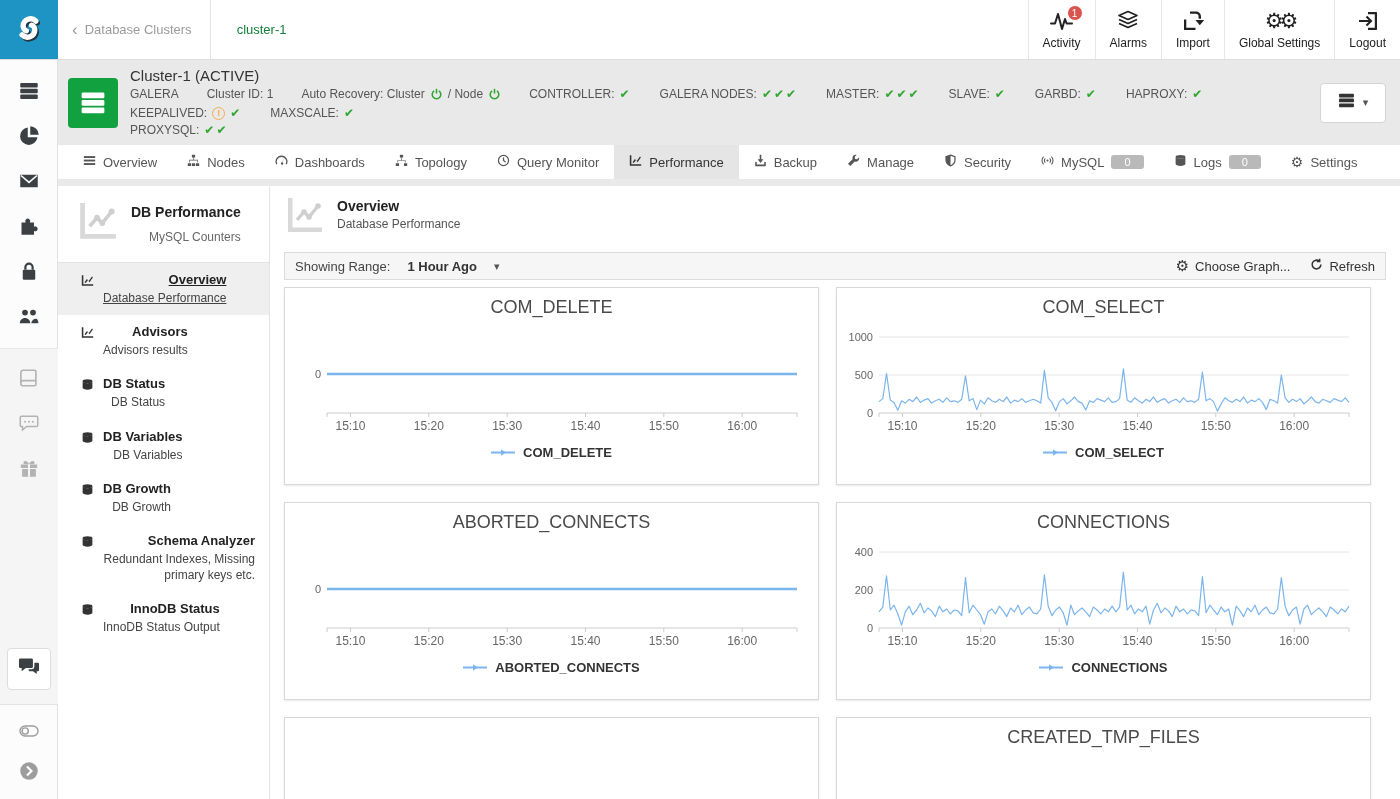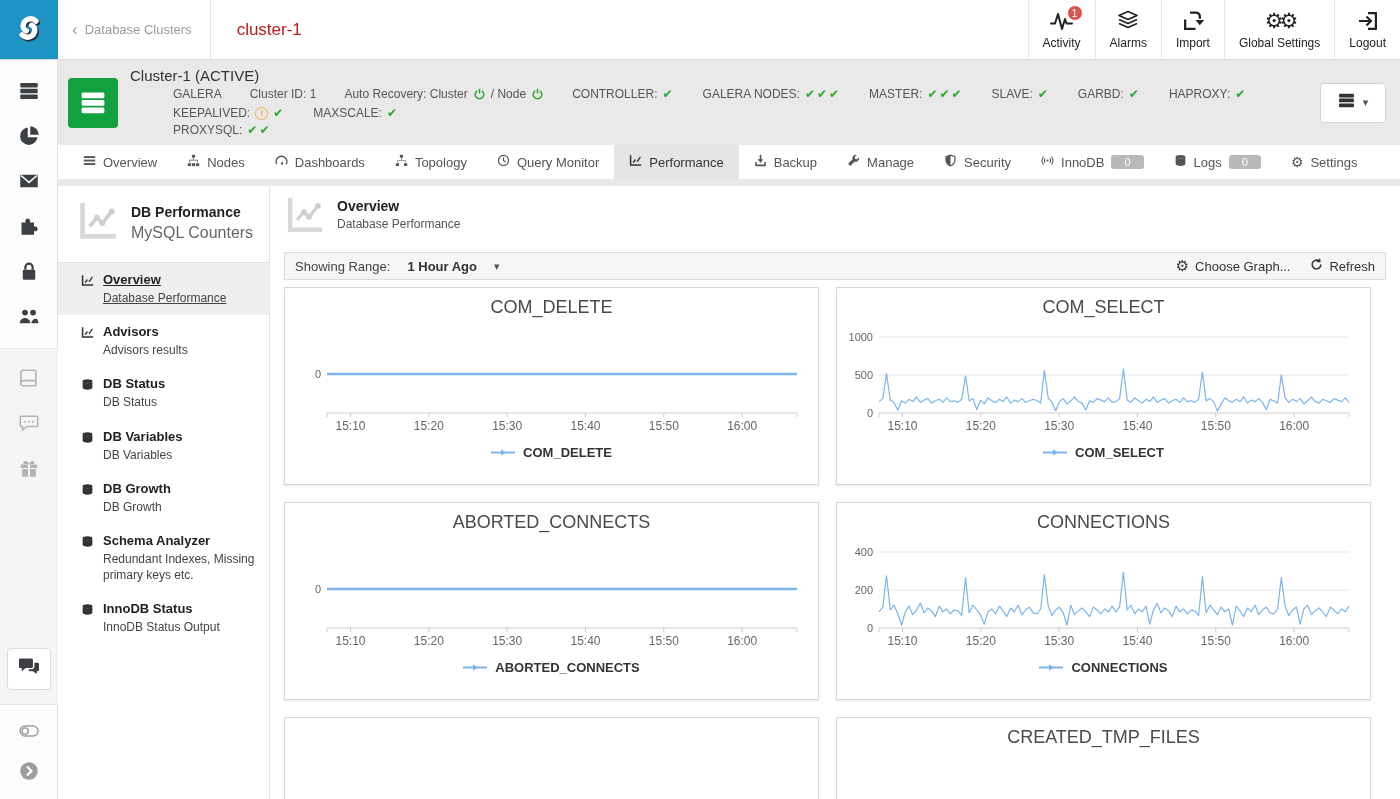--- a/index.html
+++ b/index.html
@@ -5,21 +5,21 @@
   * { box-sizing: border-box; margin: 0; padding: 0; }
   html,body { width:1400px; height:799px; overflow:hidden; }
   body { font-family:"Liberation Sans","DejaVu Sans",sans-serif; background:#e9e9e9; color:#333; }
 
   
   .topbar { display:flex; height:60px; background:#fff; border-bottom:1px solid #ddd; align-items:stretch; }
   .logo { width:58px; background:#1e94c4; display:flex; align-items:center; justify-content:center; flex:none; cursor:pointer; }
   .crumb-back { display:flex; align-items:center; gap:7px; padding:0 18px 0 14px; color:#9b9b9b; font-size:13px; cursor:pointer; }
   .crumb-back .chev { font-size:17px; line-height:1; }
   .crumb-div { width:1px; background:#e3e3e3; margin:0; }
-  .cluster-crumb { display:flex; align-items:center; padding:0 26px; font-size:17px; color:#b91c1c; }
+  .cluster-crumb { display:flex; align-items:center; padding:0 26px; font-size:13px; color:#15803d; }
   .hacts { margin-left:auto; display:flex; }
   .hact { position:relative; display:flex; flex-direction:column; align-items:center; justify-content:center; gap:3px; padding:0 14px; min-width:58px; border-left:1px solid #e7e7e7; font-size:12px; color:#222; cursor:pointer; background:#fff; }
   .hact .icon svg { width:24px; height:24px; display:block; }
   .hbadge { position:absolute; top:5px; right:12px; background:#d9534f; color:#fff; width:16px; height:16px; border-radius:50%; font-size:10px; display:flex; align-items:center; justify-content:center; border:1px solid #fff; }
   .gears { font-size:21px; line-height:24px; height:24px; display:block; }
 
   
   .main { display:flex; height:739px; }
   .iconbar { width:58px; flex:none; background:#fcfcfc; border-right:1px solid #e2e2e2; display:flex; flex-direction:column; align-items:center; padding-top:10px; }
   .ib-item { width:58px; height:45px; display:flex; align-items:center; justify-content:center; color:#3c4045; cursor:pointer; }
@@ -32,46 +32,46 @@
   .ib-foot .ib-item { color:#9d9d9d; height:40px; }
 
   .right-col { flex:1; display:flex; flex-direction:column; background:#e9e9e9; min-width:0; }
 
   
   .cluster-bar { height:85px; flex:none; display:flex; align-items:center; padding:0 14px 0 10px; gap:12px; }
   .cluster-icon { width:50px; height:50px; flex:none; border-radius:4px; background:#12a13f; color:#fff; display:flex; align-items:center; justify-content:center; }
   .cluster-icon svg { width:26px; height:26px; }
   .cluster-info { flex:1; min-width:0; }
   .cluster-title { font-size:15px; font-weight:normal; color:#333; margin-bottom:2px; }
-  .meta-row { display:flex; flex-wrap:wrap; column-gap:28px; row-gap:2px; align-items:flex-start; font-size:12px; color:#555; line-height:17px;margin-left:43px; }
+  .meta-row { display:flex; flex-wrap:wrap; column-gap:28px; row-gap:2px; align-items:flex-start; font-size:12px; color:#555; line-height:17px; }
   .meta-item { display:inline-flex; align-items:center; gap:5px; white-space:nowrap; }
   .check { color:#2ea62f; font-weight:bold; font-size:12px; letter-spacing:2px; }
   .power { color:#2ea62f; display:inline-flex; }
   .power svg { width:13px; height:13px; }
   .warn { width:13px; height:13px; flex:none; border:1.5px solid #f0ad4e; border-radius:50%; color:#f0ad4e; font-size:9px; font-weight:bold; display:inline-flex; align-items:center; justify-content:center; }
   .cluster-actions { margin-left:auto; }
   .ca-btn { width:66px; height:40px; background:#fff; border:1px solid #d4d4d4; border-radius:4px; display:flex; align-items:center; justify-content:center; gap:8px; cursor:pointer; color:#333; }
   .ca-btn svg { width:17px; height:17px; }
   .caret { font-size:11px; color:#555; }
 
   
   .tabbar { height:34px; flex:none; background:#fff; display:flex; align-items:stretch; padding-left:10px; }
   .tab { display:flex; align-items:center; gap:7px; padding:0 15px; font-size:13px; color:#555; cursor:pointer; white-space:nowrap; }
   .tab svg { width:13px; height:13px; }
   .tab .gearchar { font-size:14px; line-height:1; }
   .tab.active { background:#e5e5e5; color:#333; }
   .tbadge { background:#b9b9b9; color:#fff; border-radius:3px; font-size:11px; padding:1px 13px; }
 
   
   .workspace { flex:1; margin-top:7px; background:#fff; display:flex; overflow:hidden; min-height:0; }
-  .submenu { width:212px; flex:none; border-right:1px solid #e3e3e3; }
+  .submenu { width:212px; flex:none; border-right:1px solid #e3e3e3;text-align:right; }
   .sm-header { display:flex; gap:13px; align-items:flex-start; padding:15px 8px 15px 18px; border-bottom:1px solid #e3e3e3; }
   .sm-header svg { width:42px; height:42px; flex:none; }
   .sm-title { font-size:14px; font-weight:bold; color:#222; padding-top:3px; }
-  .sm-sub { font-size:16px; color:#666; margin-top:4px; }
+  .sm-sub { font-size:12px; color:#666; margin-top:10px; }
   .smi { display:flex; gap:9px; padding:9px 6px 9px 23px; cursor:pointer; }
   .smi .iw { color:#333; flex:none; padding-top:1px; }
   .smi .iw svg { width:13px; height:13px; }
   .smi .t { font-size:13px; font-weight:bold; color:#222; }
   .smi .s { font-size:12px; color:#444; margin-top:3px; line-height:1.35; max-width:152px; }
   .smi.active { background:#efefef; }
   .smi.active .t, .smi.active .s { text-decoration:underline; }
 
   .content { flex:1; padding:10px 14px 0 14px; min-width:0; overflow:hidden; }
   .content-header { display:flex; gap:13px; align-items:flex-start; margin-bottom:12px; }
@@ -399,21 +399,21 @@
               <path d="M8 1.3l5.5 2v4.2c0 3.6-2.4 5.9-5.5 7.2C4.9 13.4 2.5 11.1 2.5 7.5V3.3z" fill="none" stroke="currentColor" stroke-width="1.5"></path>
               <path d="M8 1.3l0 13.4C4.9 13.4 2.5 11.1 2.5 7.5V3.3z" fill="currentColor"></path>
             </svg></span>
           <span>Security</span>
         </div>
         <div class="tab">
           <span class="icon"><svg viewBox="0 0 16 16" fill="none" stroke="currentColor" stroke-width="1.3">
               <circle cx="8" cy="8" r="1.3" fill="currentColor" stroke="none"></circle>
               <path d="M5.3 5.3a3.8 3.8 0 0 0 0 5.4M10.7 5.3a3.8 3.8 0 0 1 0 5.4M3.2 3.2a6.8 6.8 0 0 0 0 9.6M12.8 3.2a6.8 6.8 0 0 1 0 9.6"></path>
             </svg></span>
-          <span>InnoDB</span>
+          <span>MySQL</span>
           <span class="tbadge">0</span>
         </div>
         <div class="tab">
           <span class="icon"><svg viewBox="0 0 16 16" fill="currentColor">
               <ellipse cx="8" cy="3.6" rx="6" ry="2.3"></ellipse>
               <path d="M2 3.6v8.8c0 1.3 2.7 2.3 6 2.3s6-1 6-2.3V3.6c0 1.3-2.7 2.3-6 2.3S2 4.9 2 3.6z"></path>
             </svg></span>
           <span>Logs</span>
           <span class="tbadge">0</span>
         </div>

